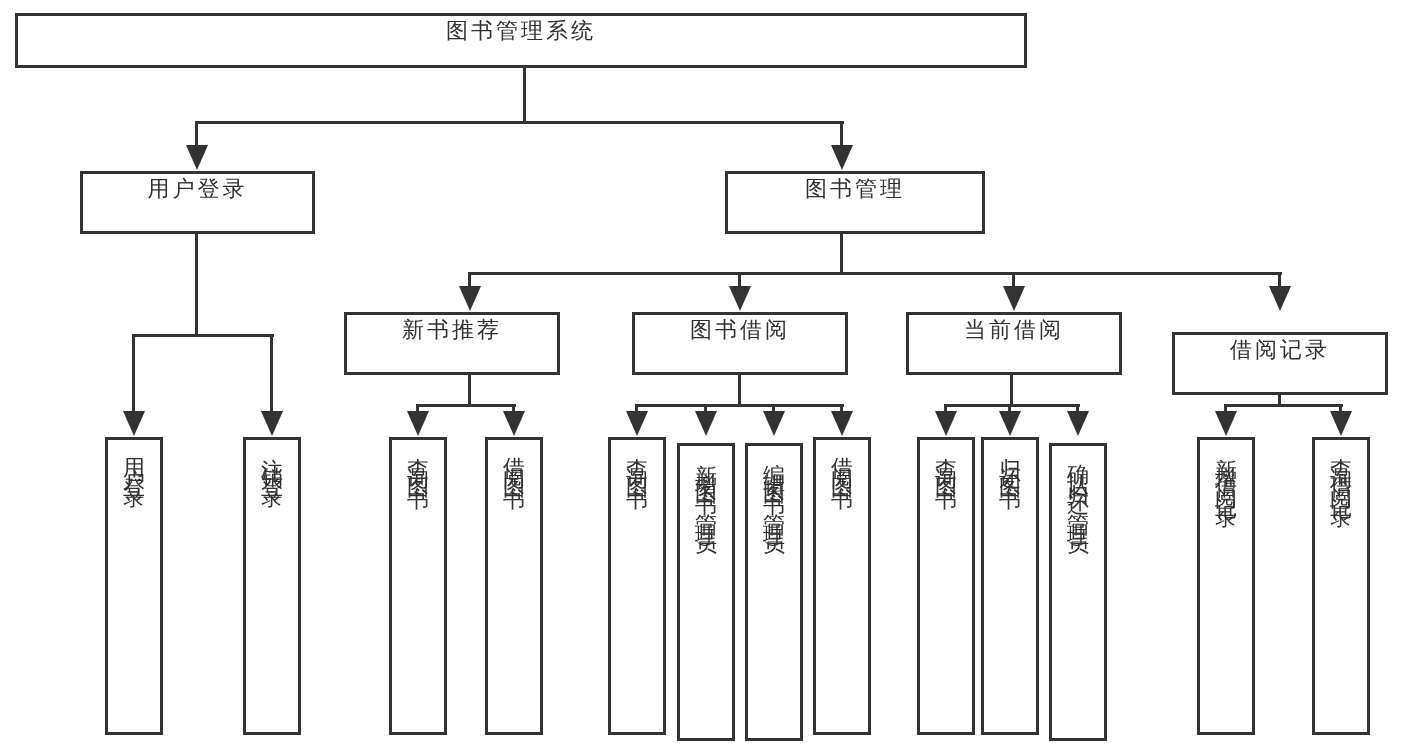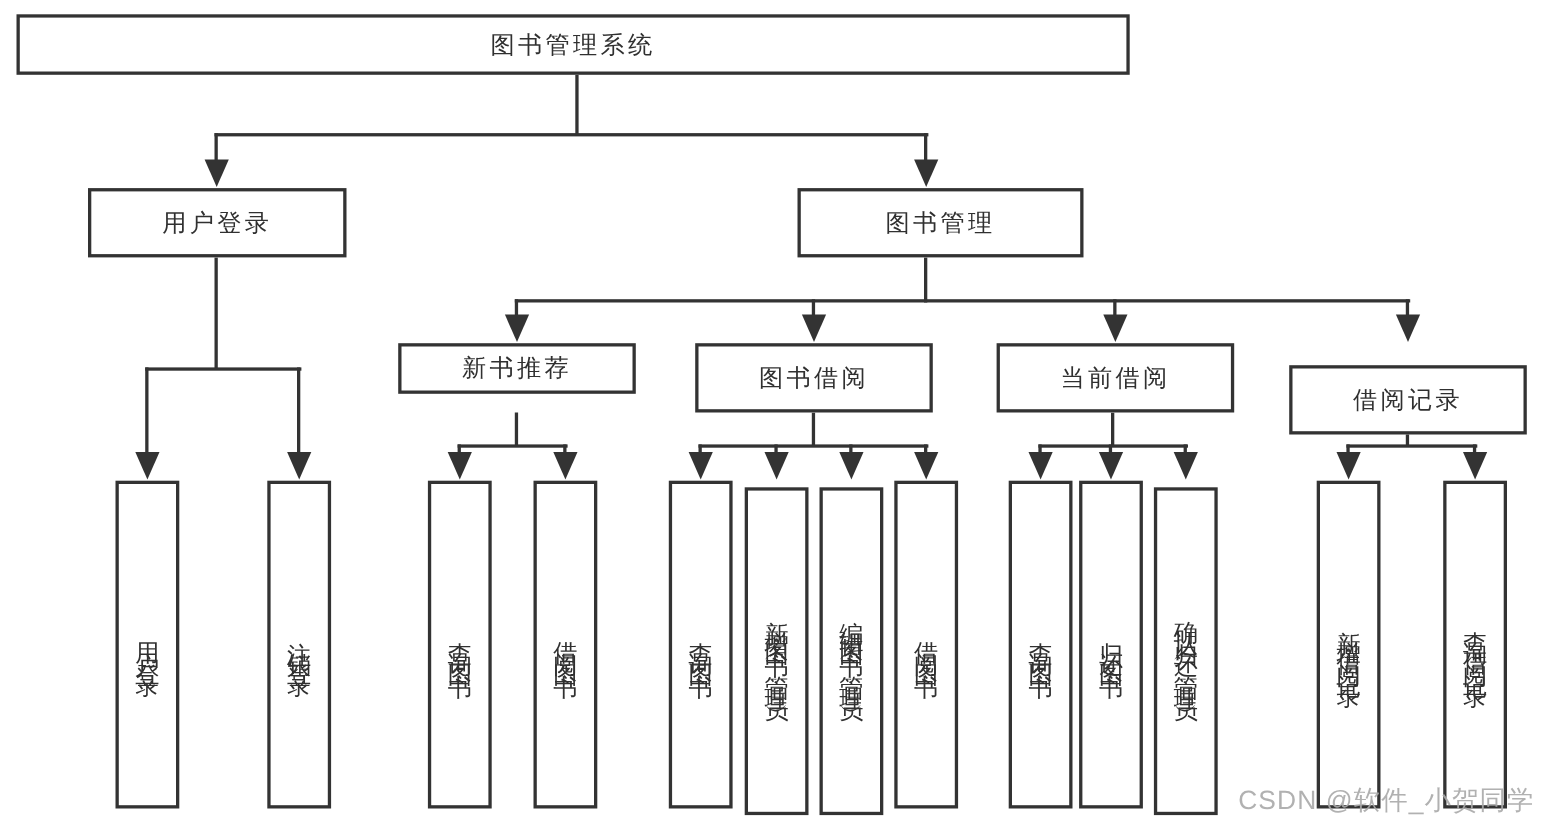--- a/index.html
+++ b/index.html
@@ -2,21 +2,21 @@
 <html><head>
 <meta charset="utf-8">
 <style>
   html,body{margin:0;padding:0;background:#fff;}
   .diagram{
     position:relative;width:1405px;height:747px;background:#ffffff;
     font-family:"Liberation Sans",sans-serif;overflow:hidden;
   }
   .box{
     position:absolute;box-sizing:border-box;border:3px solid #333333;background:#ffffff;
-    display:flex;align-items:center;justify-content:center;
+    display:flex;align-items:flex-start;justify-content:center;
     font-size:22px;color:#303030;letter-spacing:3px;white-space:nowrap;
   }
   .leaf{width:58px;height:298px;}
   .vtext{
     writing-mode:vertical-rl;text-orientation:mixed;
     letter-spacing:10px;line-height:1;font-size:22px;color:#303030;
   }
   .vline{position:absolute;width:3px;background:#333333;}
   .hline{position:absolute;height:3px;background:#333333;}
   .arrow{
@@ -97,21 +97,21 @@
     <span>图书管理系统</span>
   </div>
 
   <div class="box" style="left:80px;top:171px;width:235px;height:63px">
     <span>用户登录</span>
   </div>
   <div class="box" style="left:725px;top:171px;width:260px;height:63px">
     <span>图书管理</span>
   </div>
 
-  <div class="box" style="left:362px;top:312px;width:216px;height:46px">
+  <div class="box" style="left:344px;top:312px;width:216px;height:63px">
     <span>新书推荐</span>
   </div>
   <div class="box" style="left:906px;top:312px;width:216px;height:63px">
     <span>当前借阅</span>
   </div>
   <div class="box" style="left:632px;top:312px;width:216px;height:63px">
     <span>图书借阅</span>
   </div>
   <div class="box" style="left:1172px;top:332px;width:216px;height:63px">
     <span>借阅记录</span>
@@ -154,15 +154,14 @@
     <span class="vtext">确认归还（管理员）</span>
   </div>
 
   <div class="box leaf" style="left:1197px;top:437px">
     <span class="vtext">新增借阅记录</span>
   </div>
   <div class="box leaf" style="left:1312px;top:437px">
     <span class="vtext">查询借阅记录</span>
   </div>
 
-  <div class="watermark">CSDN @软件_小贺同学</div>
 
 </div>
 
 </body></html>

